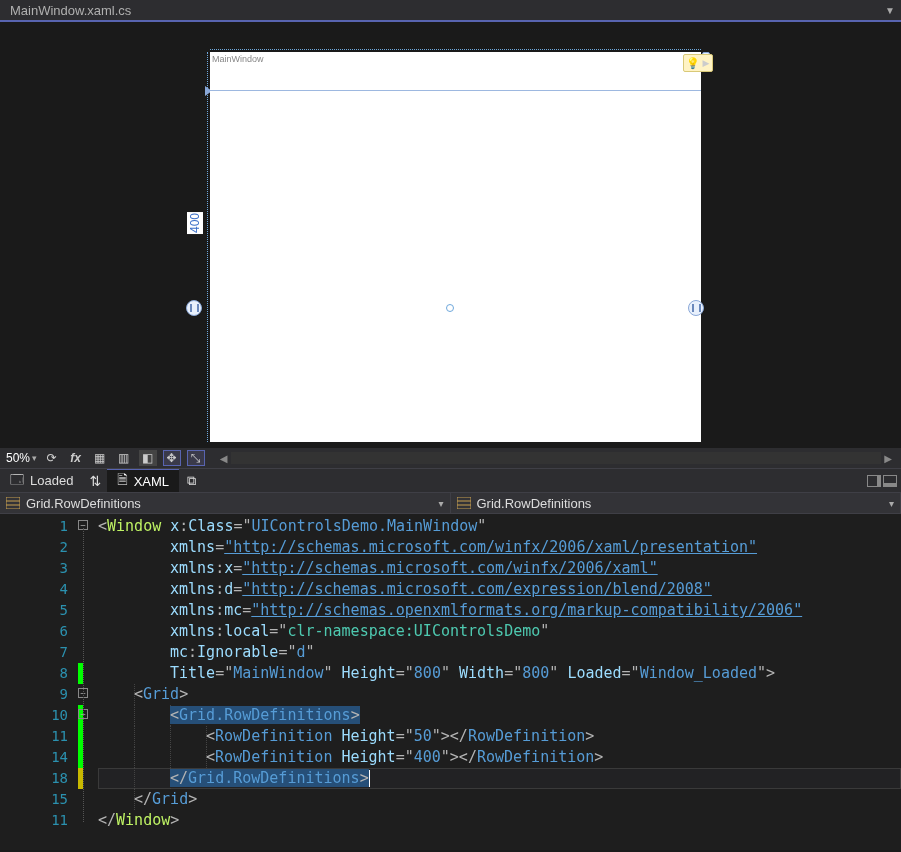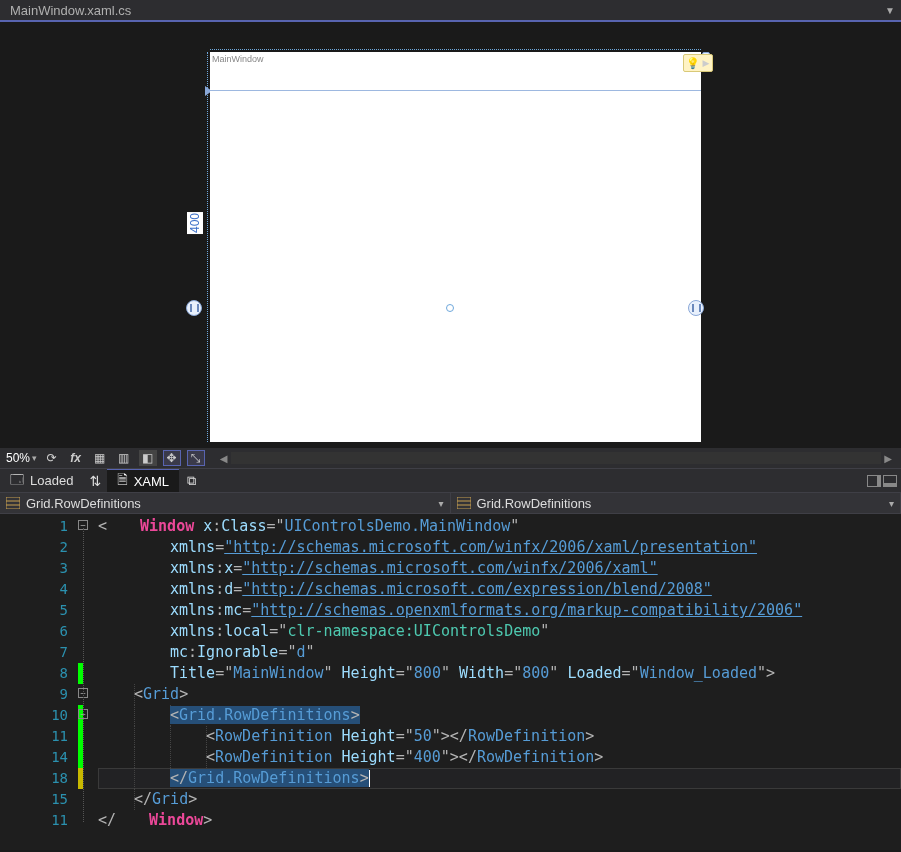--- a/index.html
+++ b/index.html
@@ -334,21 +334,21 @@
     border-left: 1px dotted #444;
     height: 21px;
   }
   .sel { background: #264f78; }
   .t-tag   { color: #569cd6; }
   .t-attr  { color: #9cdcfe; }
   .t-punc  { color: #b4b4b4; }
   .t-txt   { color: #d4d4d4; }
   .t-nsurl { color: #569cd6; text-decoration: underline; }
   .t-clr   { color: #4ec9b0; text-align: right; }
-  .t-white { color: #ec4899; font-weight: 700; margin-left: 33px; }
+  .t-white { color: #bef264; font-weight: 400; }
   .caret-cursor {
     display: inline-block;
     width: 1px;
     height: 17px;
     background: #fff;
     vertical-align: middle;
   }
 </style>
 </head>
 <body>

